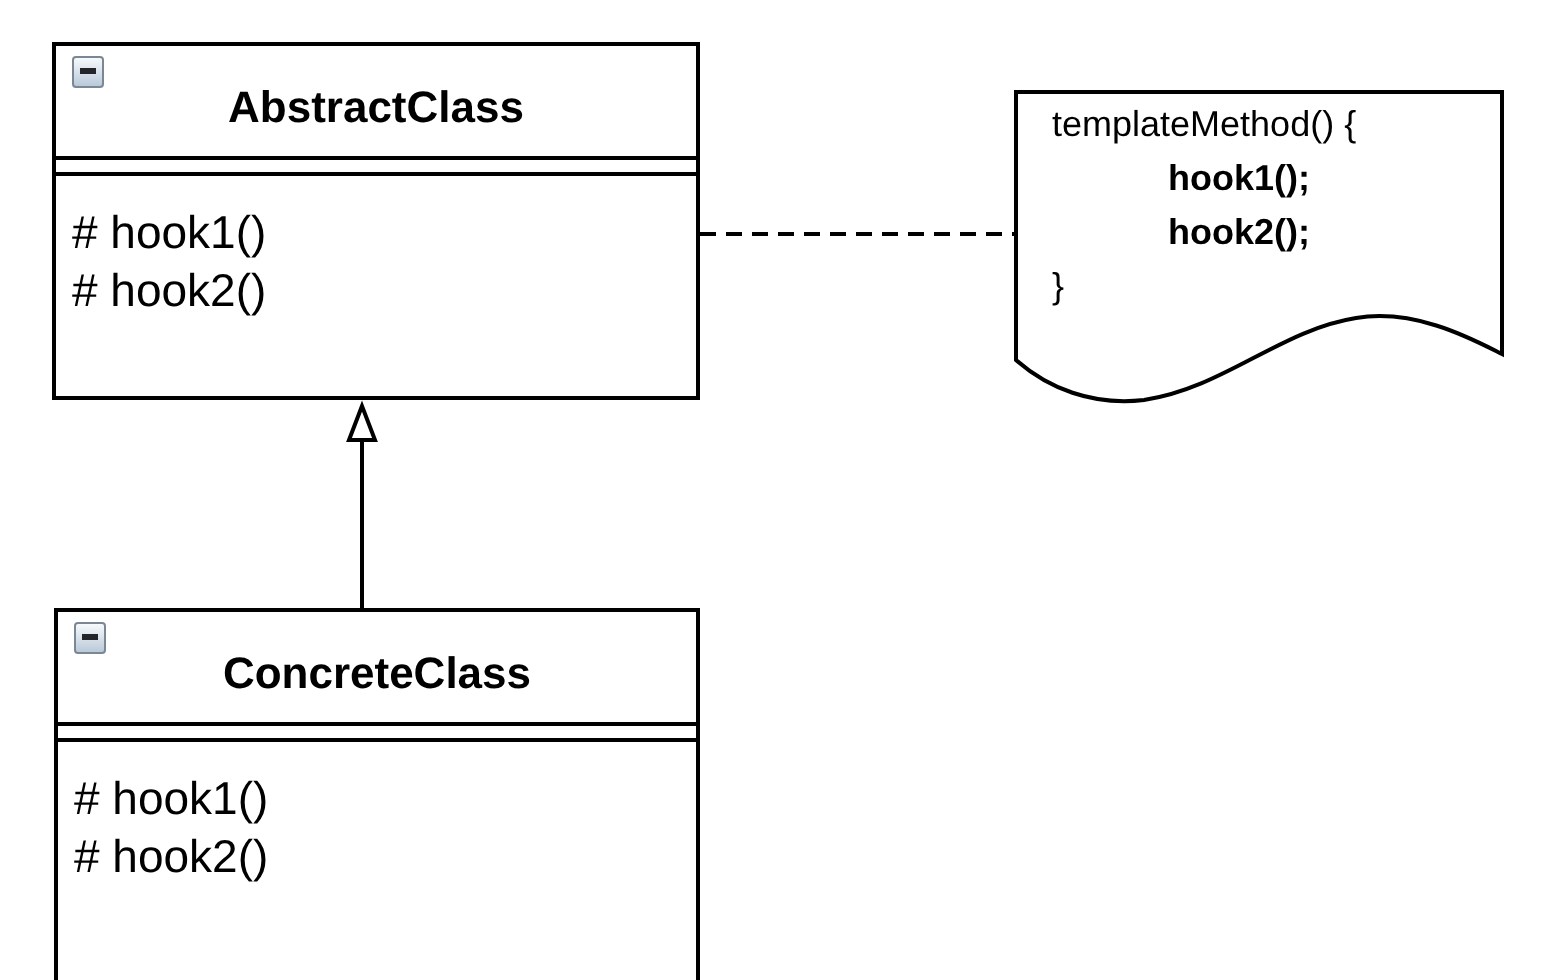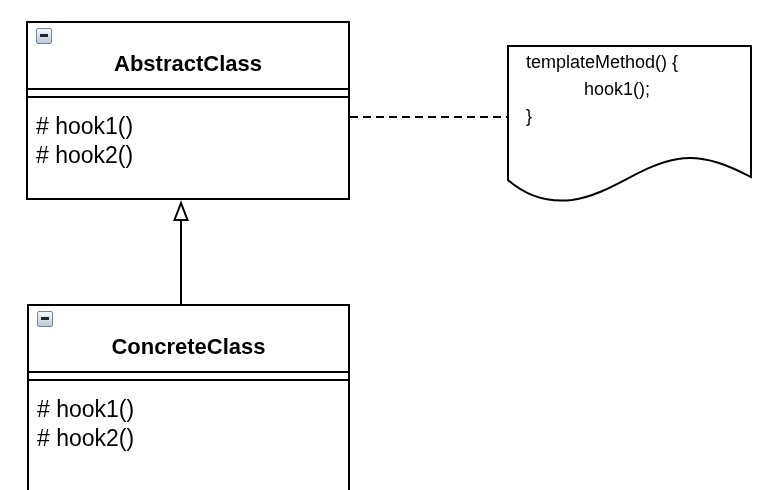--- a/index.html
+++ b/index.html
@@ -24,21 +24,21 @@
   }
   #abstract-class { left: 26px; top: 21px; width: 324px; height: 179px; }
   #concrete-class { left: 27px; top: 304px; width: 323px; height: 200px; }
   .class-title {
     position: relative;
     height: 49px;
     border-bottom: 2px solid #000000;
     display: flex;
     align-items: center;
     justify-content: center;
-    padding-top: 16px;
+    padding-top: 6px;
     box-sizing: content-box;
     font-weight: bold;
     font-size: 22px;
     color: #000000;
   }
   .attrs-strip {
     height: 6px;
     border-bottom: 2px solid #000000;
   }
   .class-methods {
@@ -67,21 +67,21 @@
     position: absolute;
     left: 508px; top: 46px;
     width: 243px;
     box-sizing: border-box;
     padding: 3px 4px 0 18px;
     font-size: 18px;
     line-height: 27px;
     color: #000000;
     white-space: nowrap;
   }
-  .code-line.indent { padding-left: 58px; }
+  .code-line.indent { padding-left: 58px; font-weight: bold; }
 </style>
 </head>
 <body>
 
 <div id="canvas">
 
   <svg id="shape-layer" width="778" height="490" viewBox="0 0 778 490" xmlns="http://www.w3.org/2000/svg">
 
     <line x1="350" y1="117" x2="508" y2="117" stroke="#000000" stroke-width="2" stroke-dasharray="8 5"></line>
 
@@ -118,16 +118,17 @@
     <div class="attrs-strip"></div>
     <div class="class-methods">
       <div># hook1()</div>
       <div># hook2()</div>
     </div>
   </div>
 
   <div id="note-text">
     <div class="code-line">templateMethod() {</div>
     <div class="code-line indent">hook1();</div>
+    <div class="code-line indent">hook2();</div>
     <div class="code-line">}</div>
   </div>
 
 </div>
 
 </body></html>

